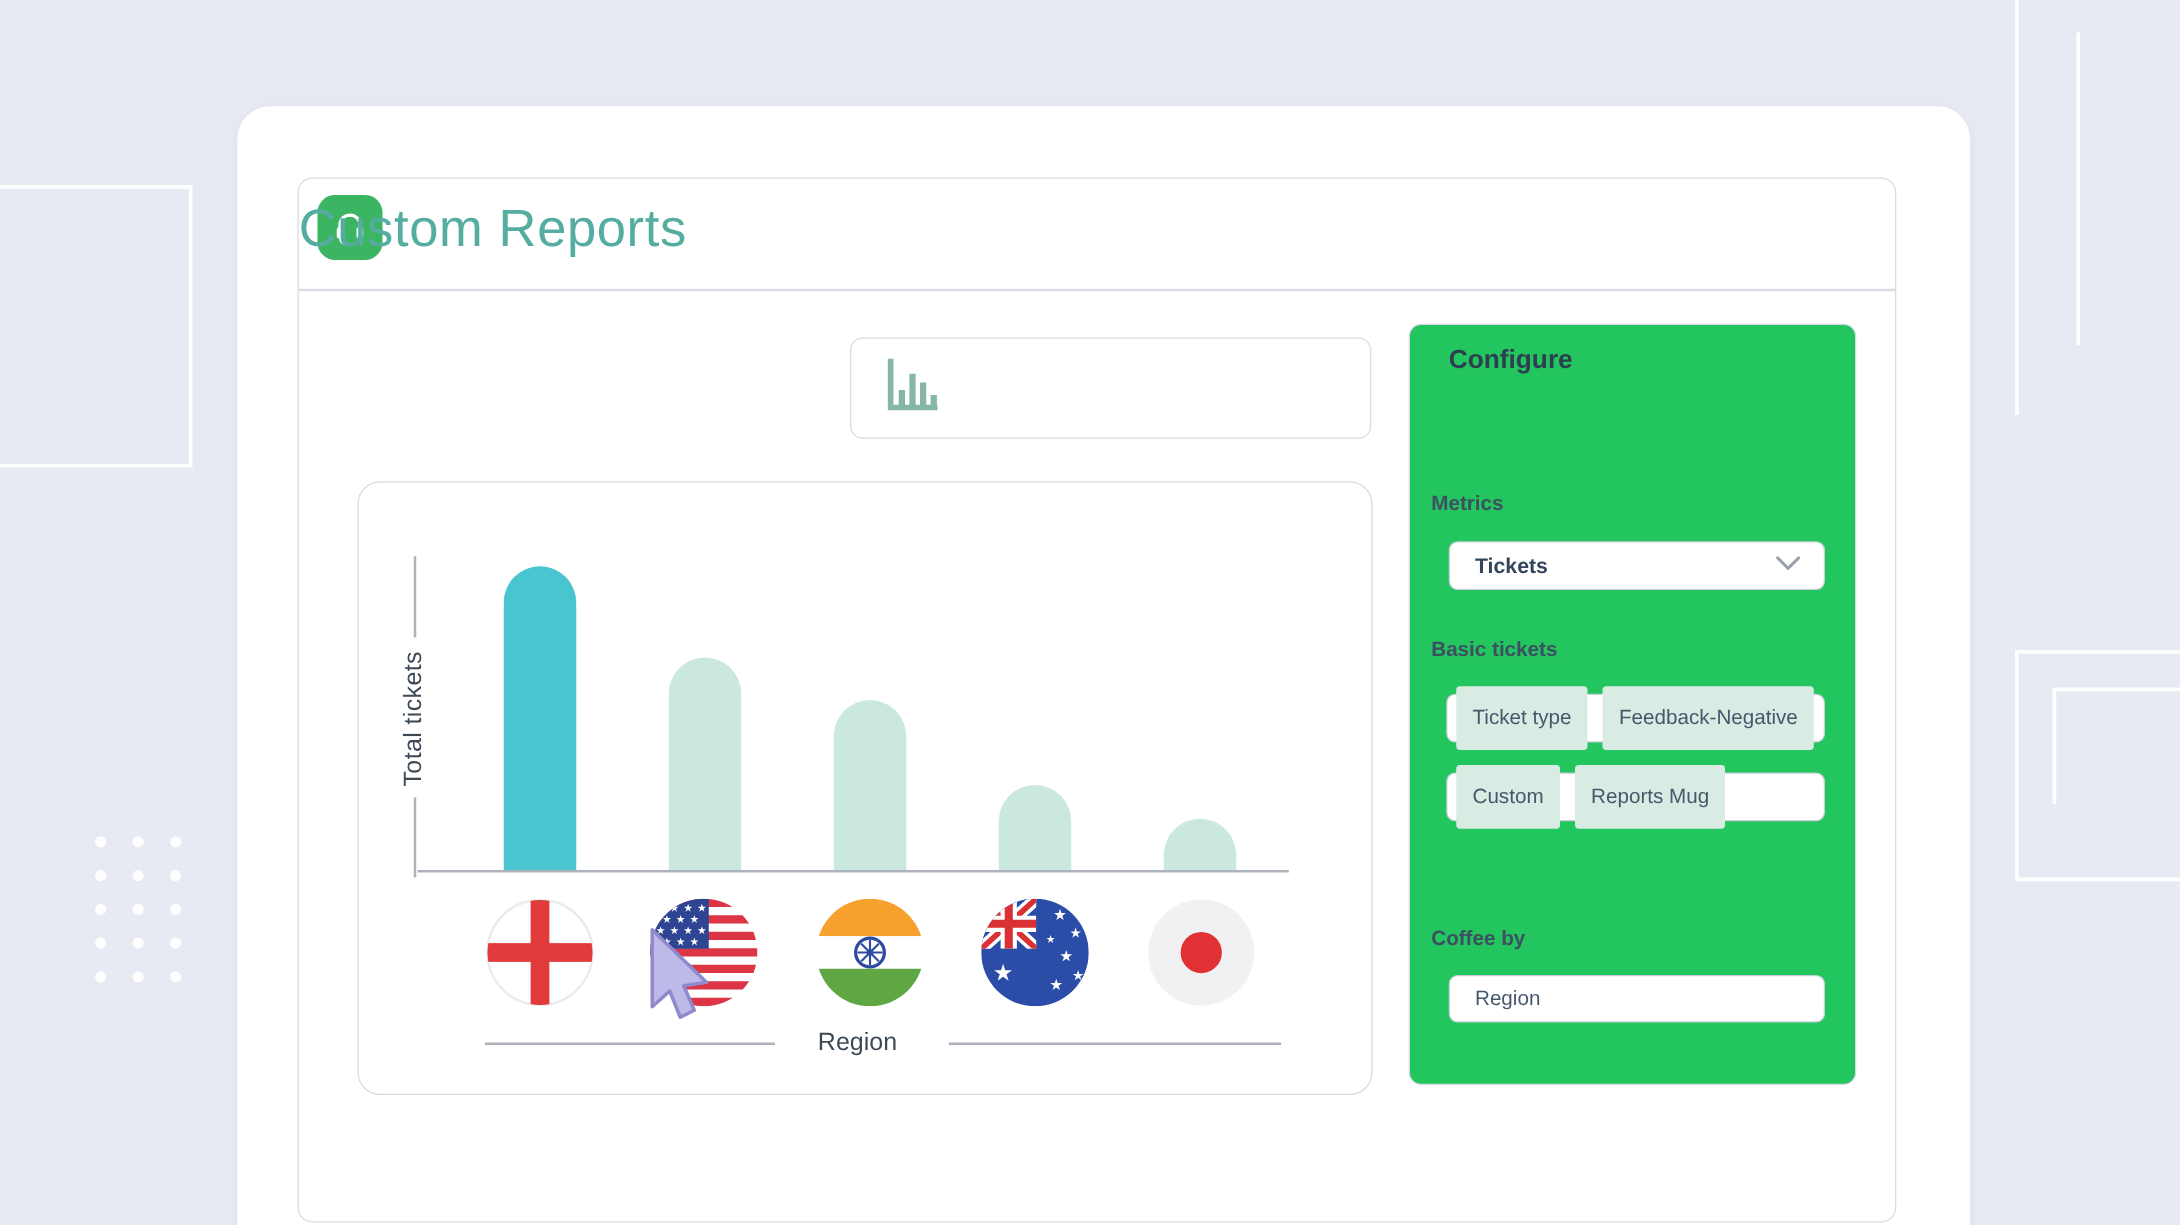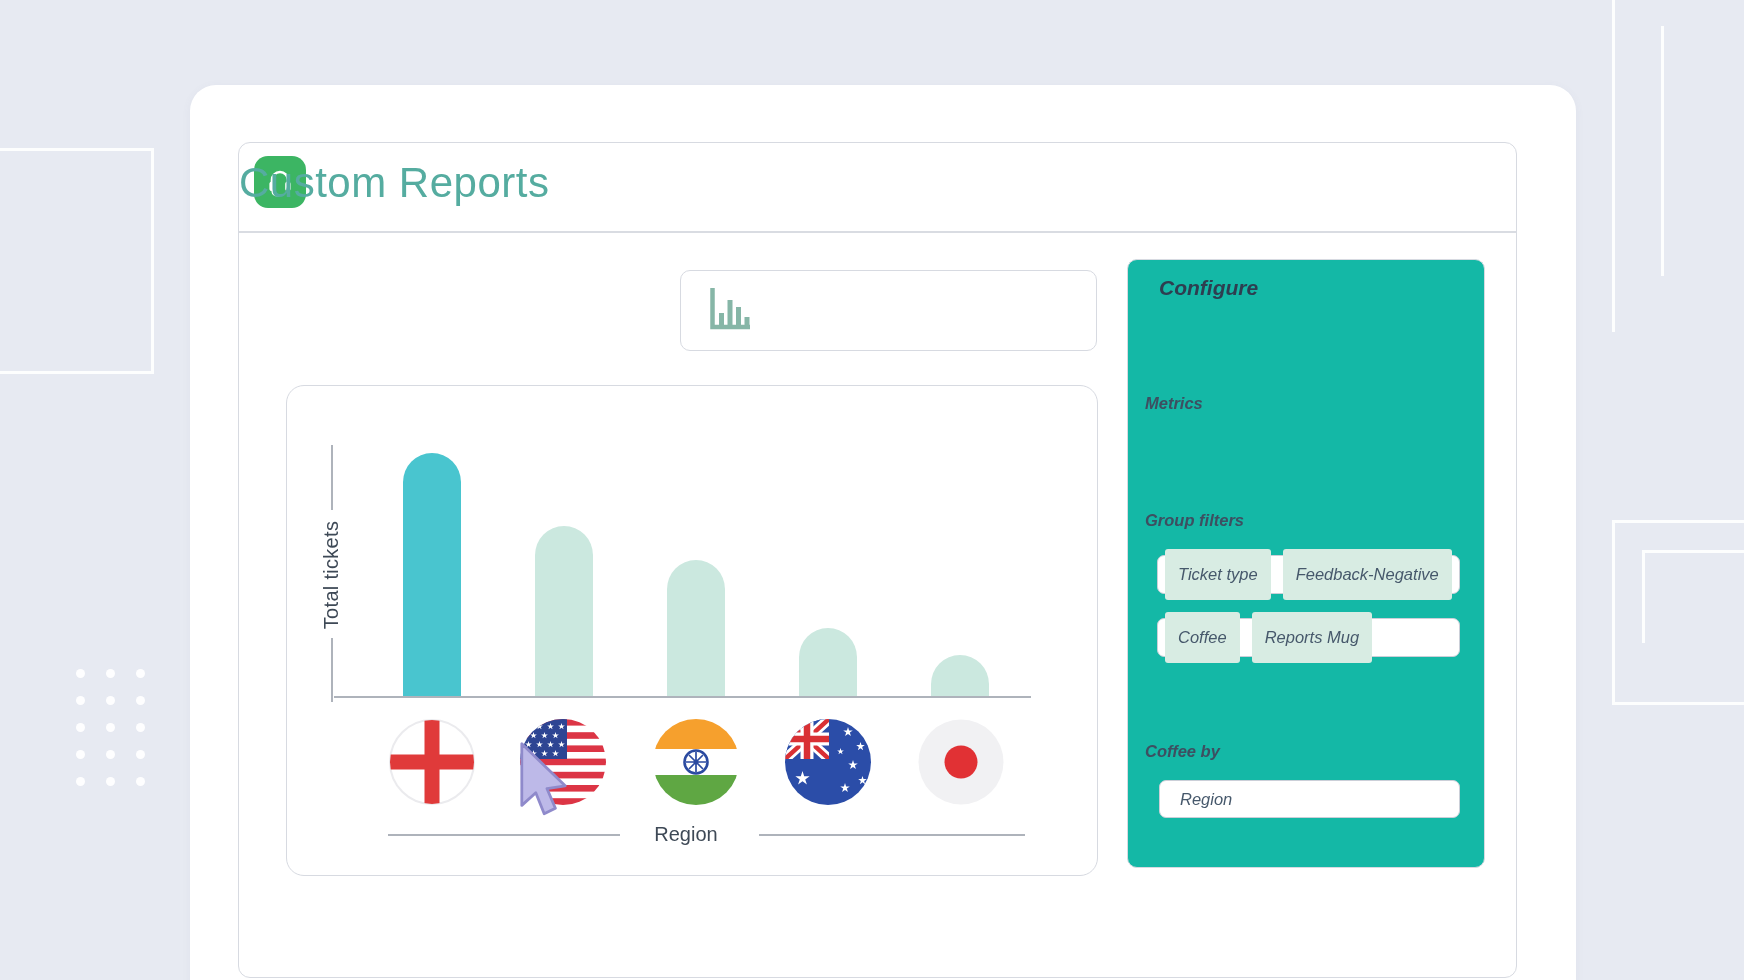--- a/index.html
+++ b/index.html
@@ -70,21 +70,21 @@
   #x-label-line-right{left:472px;top:448px;width:266px;height:1.5px;}
   #x-axis-label{
     position:absolute;left:329px;top:437px;width:140px;text-align:center;
     font-size:20px;color:#3E4956;
   }
   #cursor{position:absolute;left:232px;top:355px;}
 
   
   #config-panel{
     position:absolute;left:888px;top:116px;width:358px;height:609px;
-    border:1.5px solid #D7DAE1;border-radius:10px;background:#14b8a6;box-sizing:border-box;font-style:italic;
+    border:1.5px solid #D7DAE1;border-radius:10px;background:#22c55e;box-sizing:border-box;
   }
   #config-title{position:absolute;left:31px;top:16px;font-size:21px;font-weight:700;color:#2E3E50;}
   .field-label{position:absolute;left:17px;font-size:16.5px;font-weight:700;color:#3D4F61;}
   #metrics-label{top:134px;}
   #basic-filters-label{top:251px;}
   #groupby-label{top:482px;}
   .input-like{
     position:absolute;left:31px;width:301px;height:39px;box-sizing:border-box;
     border:1.5px solid #CBCFD8;border-radius:7px;background:#fff;
     display:flex;align-items:center;
@@ -283,28 +283,36 @@
           <svg width="56" height="84" viewBox="0 0 40 60">
             <path d="M2 2 L2 46 L12 37 L18 52 L26 48 L20 34 L33 32 Z" fill="#BDB9E8" stroke="#8F8ACB" stroke-width="2" stroke-linejoin="round"></path>
           </svg>
         </div>
       </div>
 
       <div id="config-panel">
         <div id="config-title">Configure</div>
 
         <div class="field-label" id="metrics-label">Metrics</div>
-
-        <div class="field-label" id="basic-filters-label">Group filters</div>
+        <div class="input-like" id="metrics-select">
+          <span class="value">Tickets</span>
+          <span>
+            <svg width="21" height="13" viewBox="0 0 20 12" fill="none">
+              <path d="M2 2 L10 10 L18 2" stroke="#97A0AC" stroke-width="2.2" stroke-linecap="round" stroke-linejoin="round"></path>
+            </svg>
+          </span>
+        </div>
+
+        <div class="field-label" id="basic-filters-label">Basic tickets</div>
         <div class="input-like filter-row" id="filter-row-1">
           <span class="chip">Ticket type</span>
           <span class="chip">Feedback-Negative</span>
         </div>
         <div class="input-like filter-row" id="filter-row-2">
-          <span class="chip">Coffee</span>
+          <span class="chip">Custom</span>
           <span class="chip">Reports Mug</span>
         </div>
 
         <div class="field-label" id="groupby-label">Coffee by</div>
         <div class="input-like" id="groupby-input">
           <span class="value">Region</span>
         </div>
       </div>
 
     </div>

